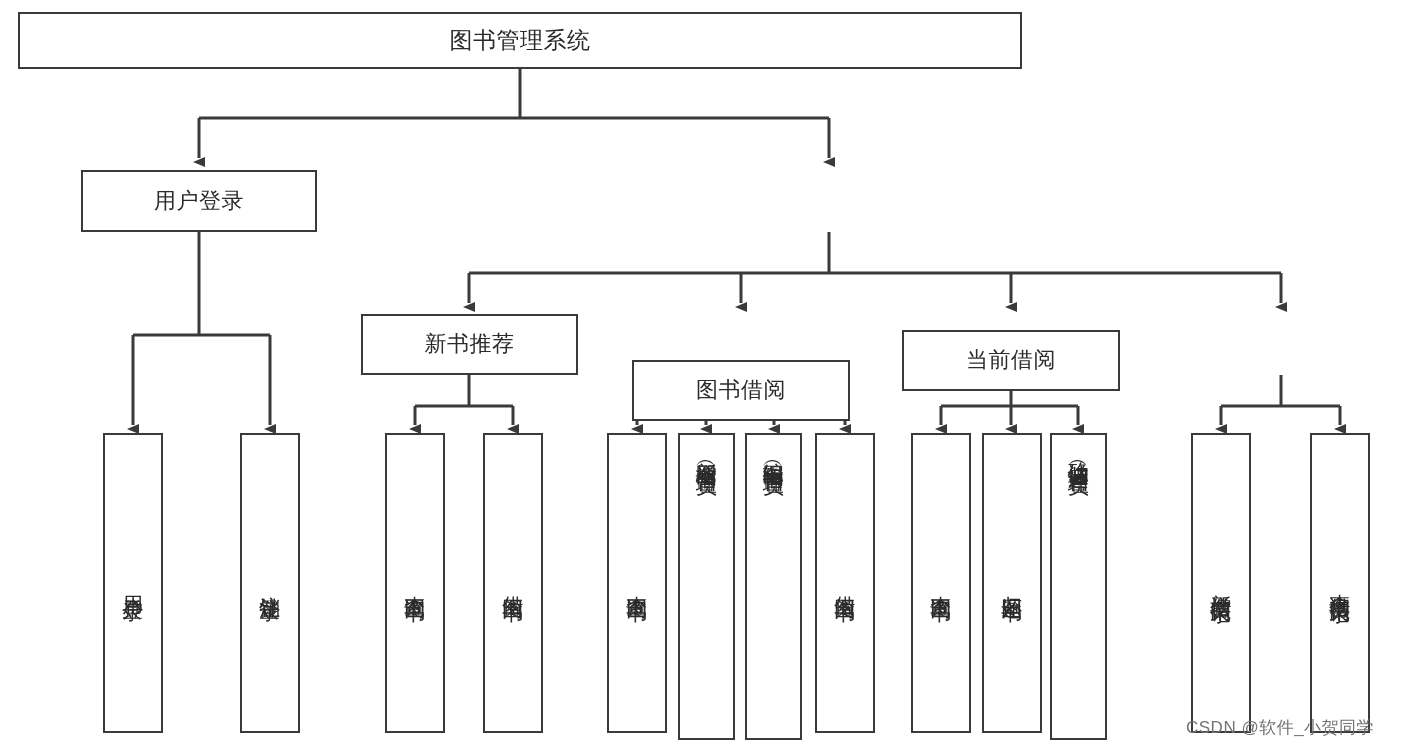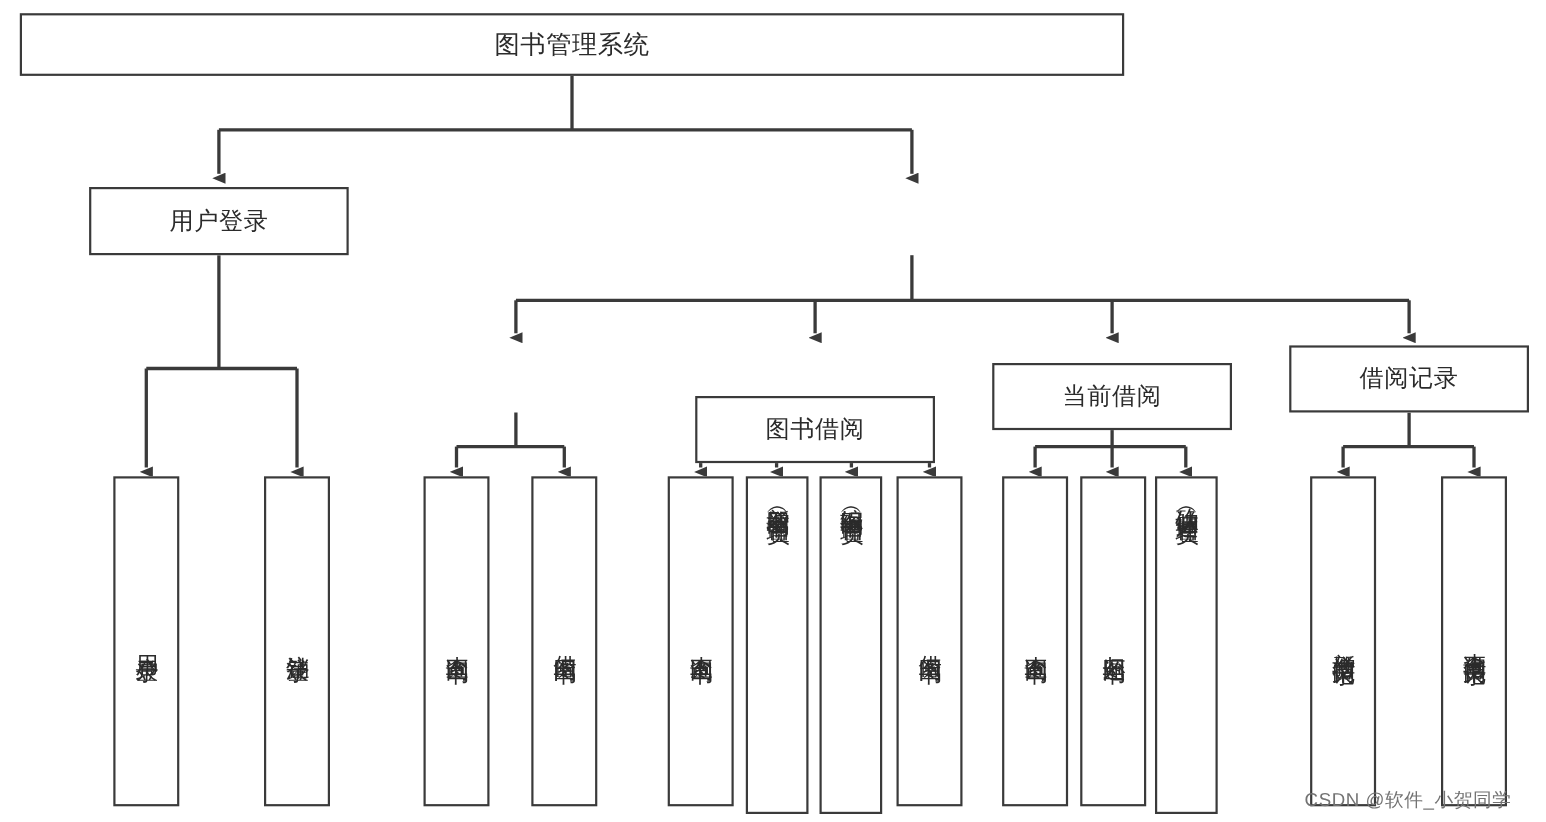--- a/index.html
+++ b/index.html
@@ -132,29 +132,29 @@
   </svg>
 
   <div class="node horiz root" style="left:18px; top:12px; width:1004px; height:57px;">
     <span class="lbl">图书管理系统</span>
   </div>
 
   <div class="node horiz" style="left:81px; top:170px; width:236px; height:62px;">
     <span class="lbl">用户登录</span>
   </div>
 
+  <div class="node horiz" style="left:361px; top:314px; width:217px; height:61px;">
+    <span class="lbl">新书推荐</span>
+  </div>
   <div class="node horiz" style="left:632px; top:314px; width:218px; height:61px;margin-top:46px;">
     <span class="lbl">图书借阅</span>
   </div>
   <div class="node horiz" style="left:902px; top:314px; width:218px; height:61px;margin-top:16px;">
     <span class="lbl">当前借阅</span>
   </div>
-  <div class="node horiz" style="left:1172px; top:314px; width:218px; height:61px;">
-    <span class="lbl">借阅记录</span>
-  </div>
 
   <div class="node vert mid" style="left:103px; top:433px; width:60px; height:300px;">
     <span class="lbl">用户登录</span>
   </div>
   <div class="node vert mid" style="left:240px; top:433px; width:60px; height:300px;">
     <span class="lbl">注销登录</span>
   </div>
 
   <div class="node vert mid" style="left:385px; top:433px; width:60px; height:300px;">
     <span class="lbl">查询图书</span>

